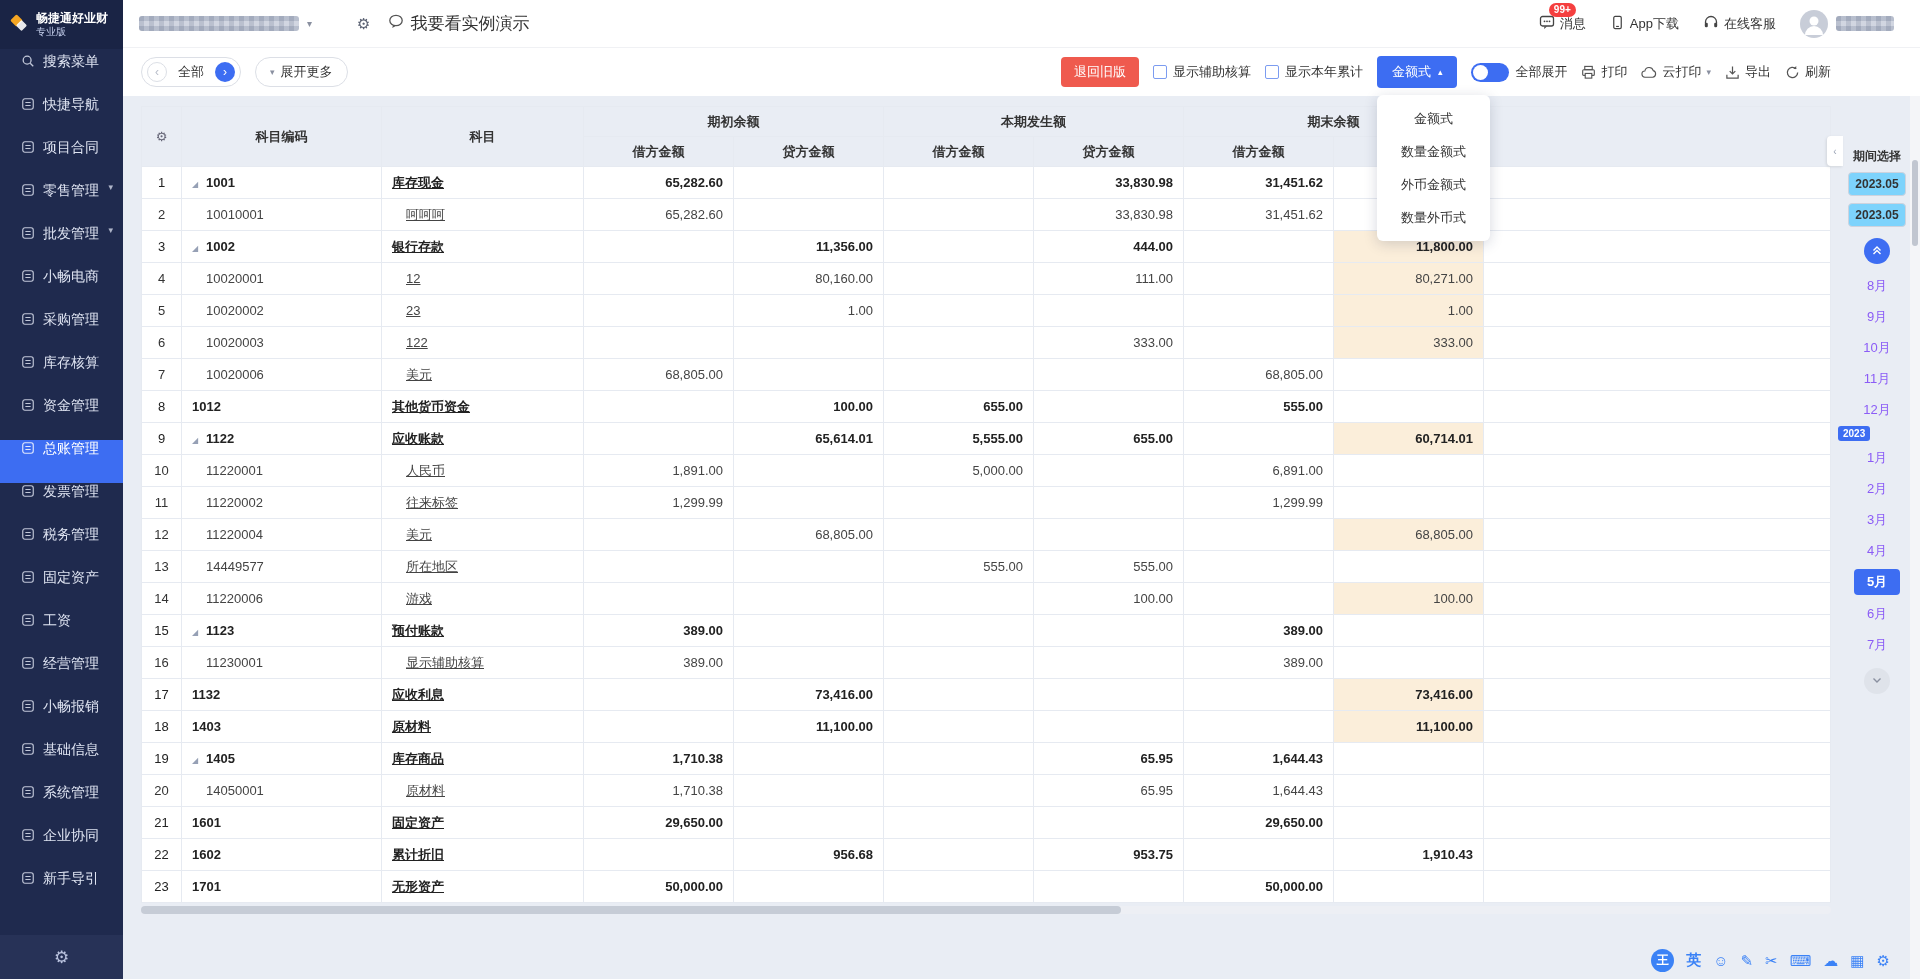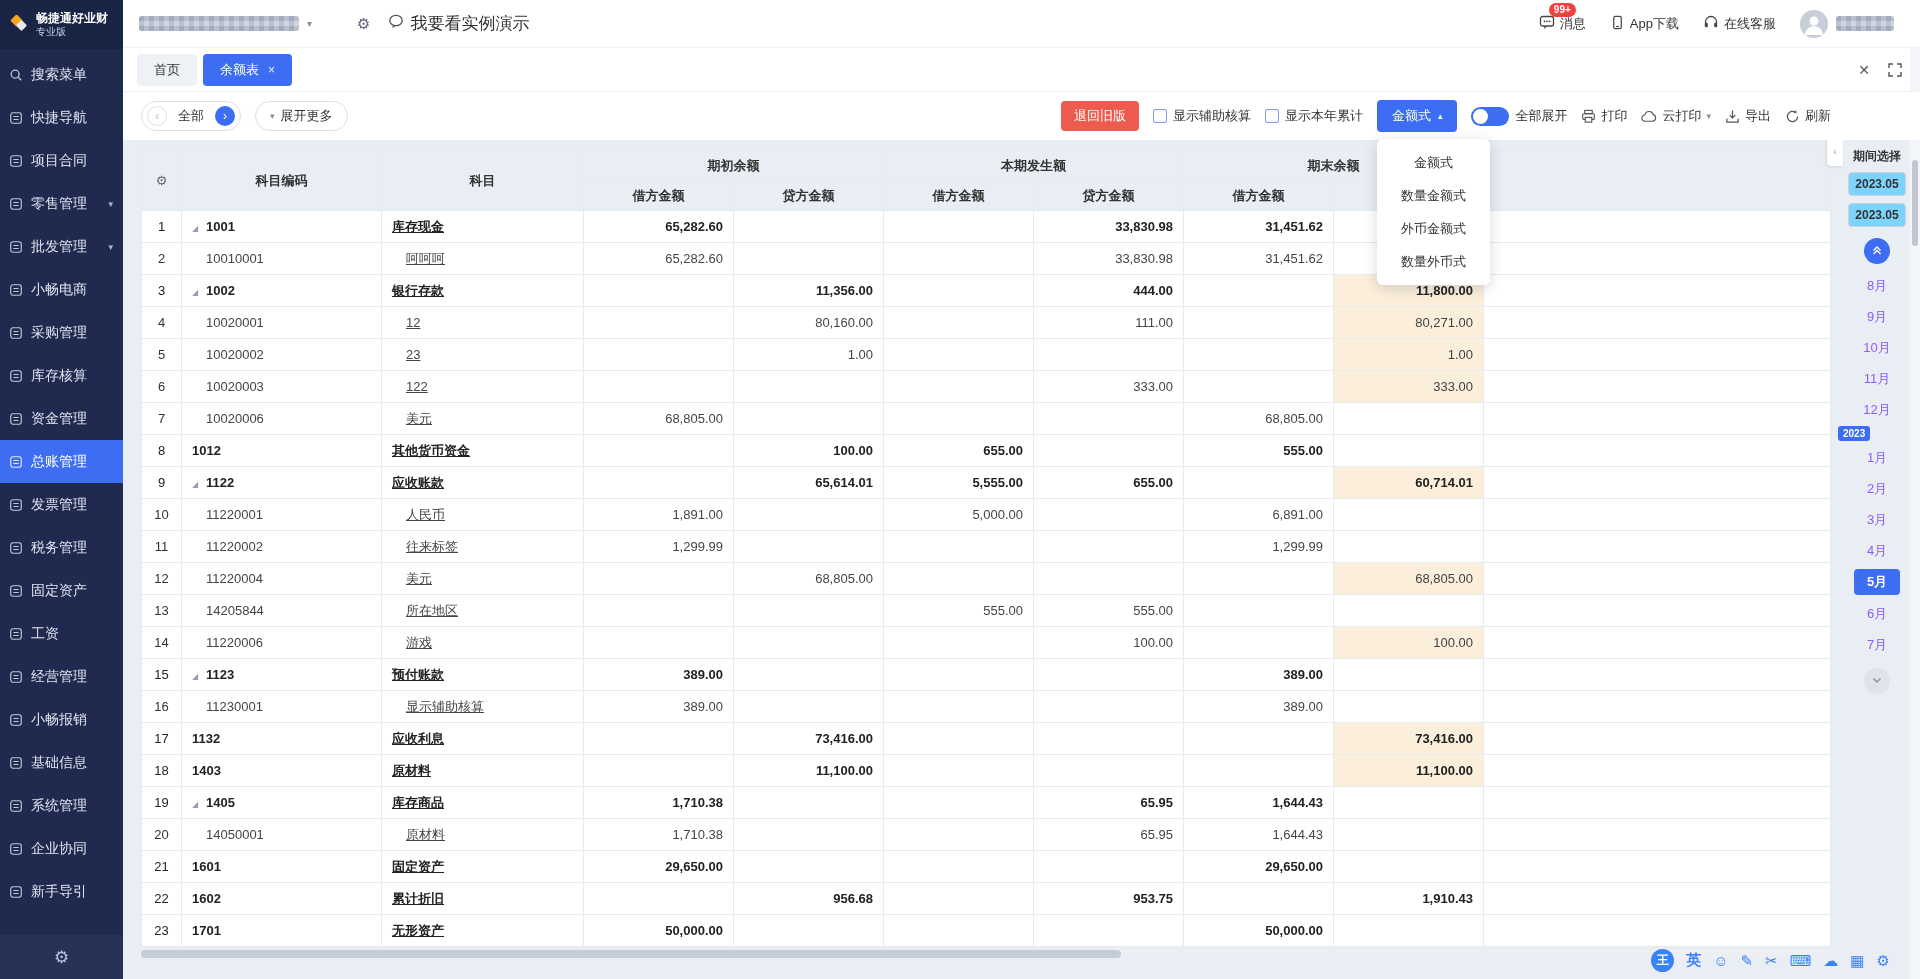--- a/index.html
+++ b/index.html
@@ -6,21 +6,21 @@
   html,body{width:1920px;height:979px;overflow:hidden;font-family:"Liberation Sans","DejaVu Sans",sans-serif;font-size:13px;color:#333}
   .app{position:relative;display:flex;width:1920px;height:979px;background:#e9edf4}
 
   
   .sidebar{width:123px;flex-shrink:0;background:#1f2a4e;color:#dfe4f2;display:flex;flex-direction:column}
   .logo{height:49px;display:flex;align-items:center;gap:6px;padding:0 8px;background:#1a2445}
   .logo-text{line-height:1.2}
   .logo-title{font-size:12px;font-weight:bold;color:#fff;white-space:nowrap}
   .logo-sub{font-size:10px;color:#c3cdea}
   .menu{flex:1;overflow:hidden;padding-top:4px}
-  .mi{height:43px;display:flex;align-items:center;gap:8px;padding-left:8px;font-size:14px;cursor:pointer}
+  .mi{height:43px;display:flex;align-items:flex-start;gap:8px;padding-left:20px;font-size:14px;cursor:pointer}
   .mi.active{background:#3d6df2;color:#fff}
   .mi-icon{width:15px;height:15px;display:inline-flex;align-items:center;justify-content:center;opacity:.85;flex-shrink:0}
   .mi .arrow{margin-left:auto;margin-right:10px;font-size:9px;opacity:.75}
   .sidebar-footer{height:44px;background:#273257;display:flex;align-items:center;justify-content:center;color:#b9c2de;font-size:17px;cursor:pointer}
 
   
   .main{flex:1;min-width:0;display:flex;flex-direction:column}
   .topbar{height:48px;background:#fff;border-bottom:1px solid #f0f1f4;display:flex;align-items:center;gap:18px;padding:0 26px 0 16px}
   .blur-block{display:inline-block;height:15px;border-radius:3px;background:repeating-linear-gradient(90deg,#c9ced9 0 5px,#e2e5ec 5px 10px),repeating-linear-gradient(0deg,#cfd4de 0 5px,#eceef3 5px 10px);background-blend-mode:multiply}
   .org-select{display:flex;align-items:center;gap:8px;cursor:pointer;width:200px}
@@ -358,39 +358,20 @@
               <svg width="28" height="28" viewBox="0 0 28 28">
                 <circle cx="14" cy="11" r="4.5" fill="#fff"></circle>
                 <path d="M5 25a9 9 0 0 1 18 0z" fill="#fff"></path>
               </svg>
             </span>
           <span class="blur-block" style="width:58px"></span>
         </div>
       </div>
     </header>
 
-    <div class="tabbar">
-      <div class="tabs">
-          <div class="tab">
-            <span class="tab-label">首页</span>
-          </div>
-          <div class="tab active">
-            <span class="tab-label">余额表</span>
-            <span class="close">×</span>
-          </div>
-        </div>
-      <div class="tab-actions">
-        <span>✕</span>
-        <span>
-            <svg width="14" height="14" viewBox="0 0 14 14">
-              <path d="M1 5V1h4M9 1h4v4M13 9v4H9M5 13H1V9" fill="none" stroke="#555" stroke-width="1.4"></path>
-            </svg>
-          </span>
-      </div>
-    </div>
 
     <div class="toolbar">
       <div class="acct-pill">
         <span class="circ light">‹</span>
         <span class="acct-label">全部</span>
         <span class="circ blue">›</span>
       </div>
       <div class="pill-btn">
         <span class="chev-sm">▾</span>
         <span>展开更多</span>
@@ -636,21 +617,21 @@
                 <td class="num"></td>
                 <td class="num">68,805.00</td>
                 <td class="num"></td>
                 <td class="num"></td>
                 <td class="num"></td>
                 <td class="num hl">68,805.00</td>
                 <td class="fill"></td>
               </tr>
               <tr>
                 <td class="rownum">13</td>
-                <td class="code"><span class="code-ind"></span><span class="code-text">14205844</span></td>
+                <td class="code"><span class="code-ind"></span><span class="code-text">14449577</span></td>
                 <td class="subj"><span class="subj-ind"></span><span class="subj-link">所在地区</span></td>
                 <td class="num"></td>
                 <td class="num"></td>
                 <td class="num">555.00</td>
                 <td class="num">555.00</td>
                 <td class="num"></td>
                 <td class="num"></td>
                 <td class="fill"></td>
               </tr>
               <tr>

